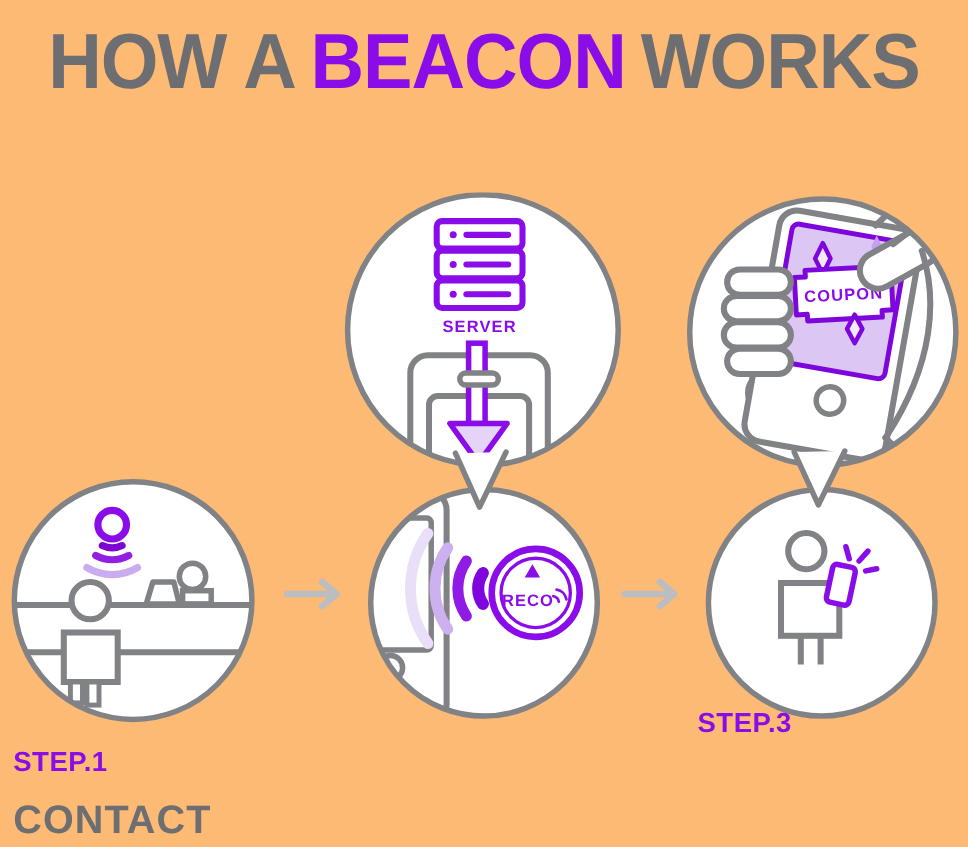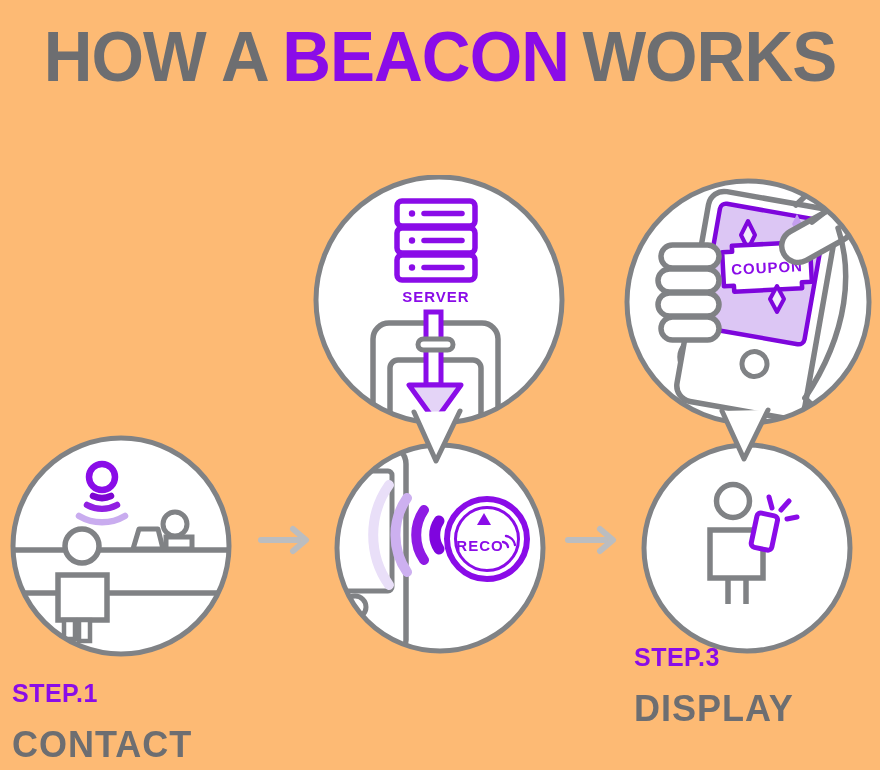--- a/index.html
+++ b/index.html
@@ -212,16 +212,15 @@
       <path d="M600,529 L613,540 L600,551"></path>
     </g>
   </svg>
 
   <div class="label-block" style="left:12px;top:679px">
     <div class="step-label">STEP.1</div>
     <div class="step-name">CONTACT</div>
   </div>
   <div class="label-block" style="left:634px;top:643px">
     <div class="step-label">STEP.3</div>
-    <div class="step-name">DISPLAY</div>
   </div>
 
 </div>
 
 </body></html>

